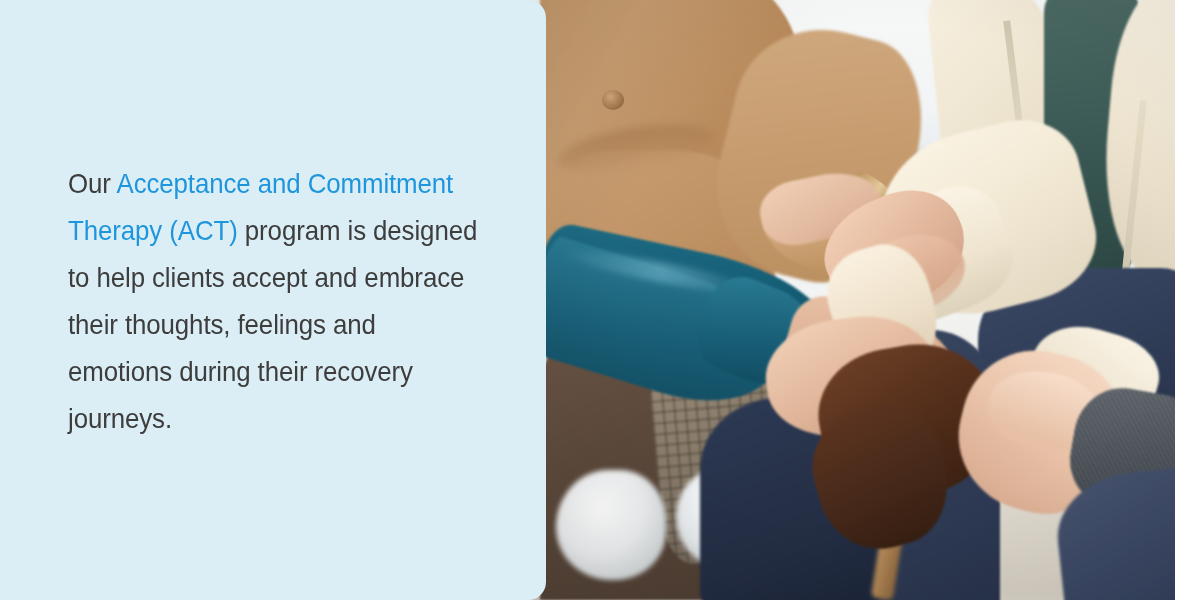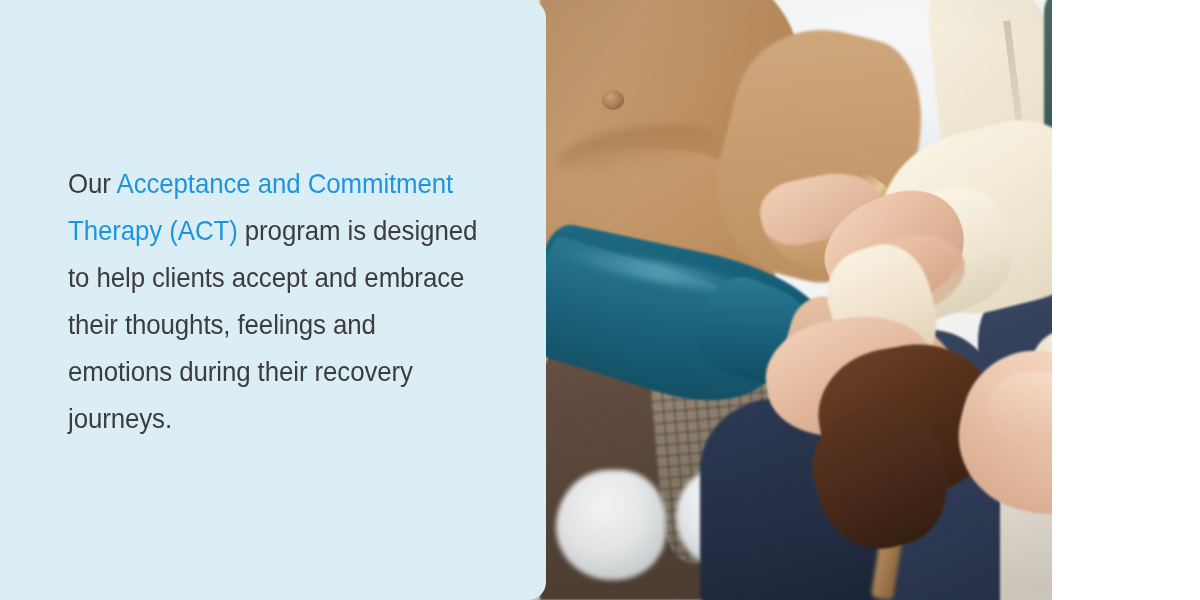--- a/index.html
+++ b/index.html
@@ -2,21 +2,21 @@
 <html><head>
 <meta charset="utf-8">
 <style>
   html, body {
     margin: 0;
     padding: 0;
     background: #ffffff;
   }
   #page {
     position: relative;
-    width: 1052px;
+    width: 1175px;
     height: 600px;
     overflow: hidden;
     background: #ffffff;
     font-family: "Liberation Sans", sans-serif;
   }
 
   
   #photo {
     position: absolute;
     inset: 0;

